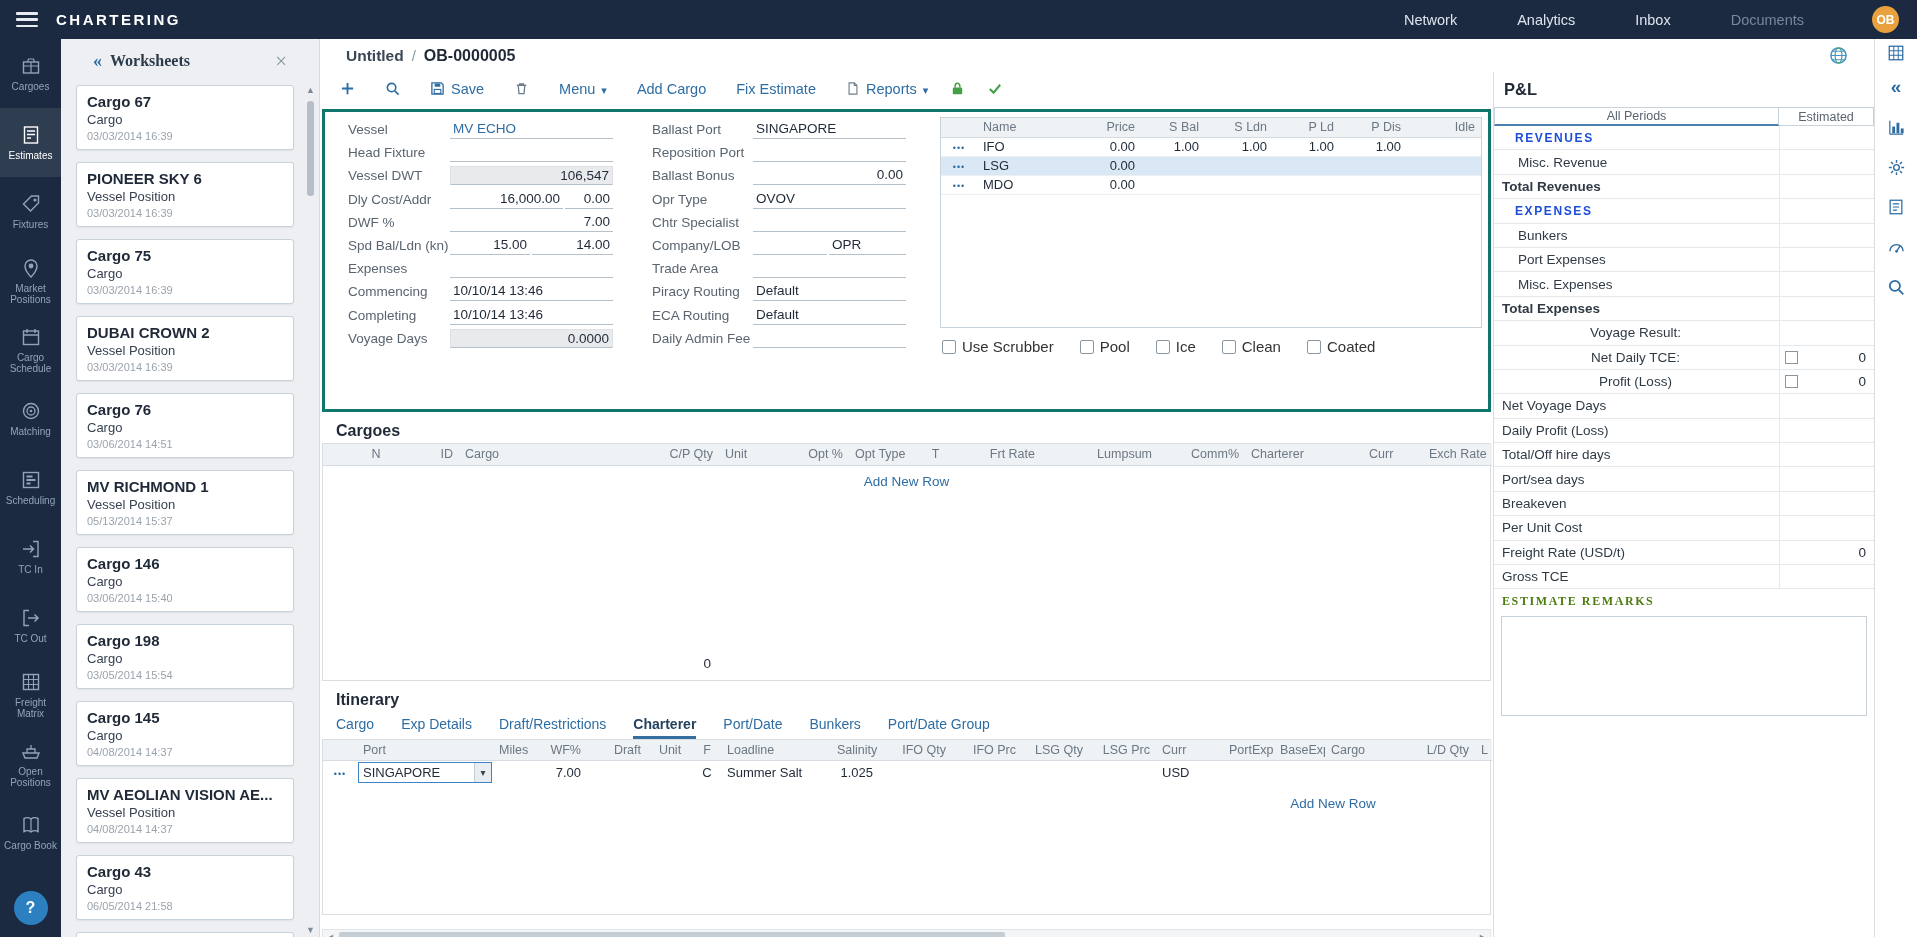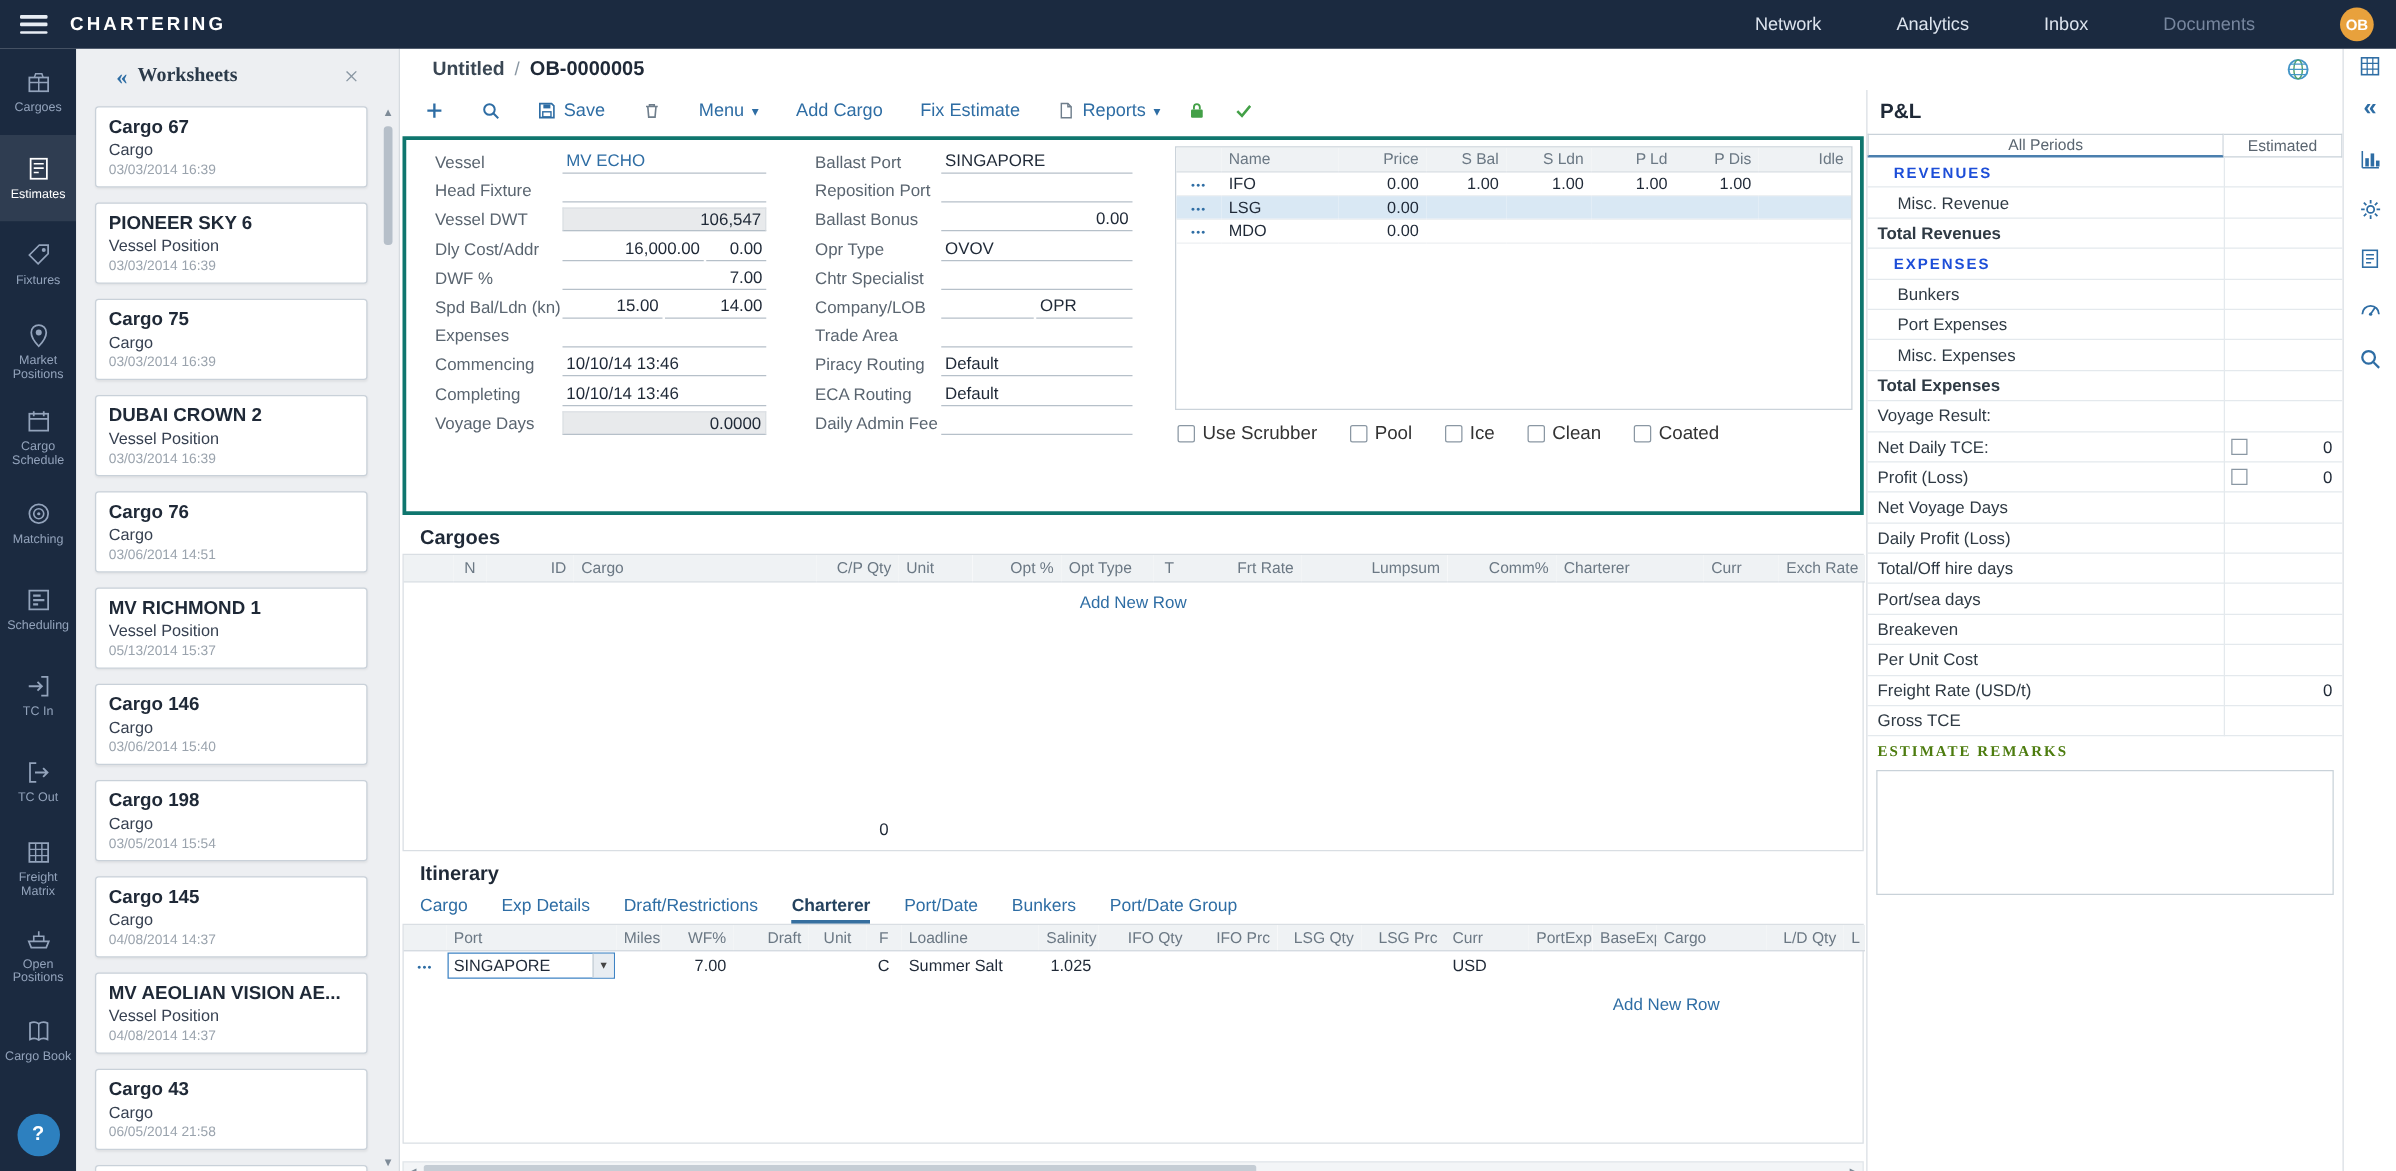--- a/index.html
+++ b/index.html
@@ -132,21 +132,21 @@
   .ph.periods { flex:0 0 285px; border-bottom:2px solid #4A7FAE; }
   .ph.estimated { flex:1; border-left:none; }
   .pnl-rows { position:relative; }
   .pnl-rows::after { content:""; position:absolute; top:0; bottom:0; left:285px; width:1px; background:#E4E9ED; }
   .pnl-row { display:flex; align-items:center; height:24.4px; border-bottom:1px solid #E4E9ED; font-size:13.5px; color:#2F3A44; }
   .pnl-label { flex:0 0 285px; padding-left:8px; white-space:nowrap; overflow:hidden; }
   .pnl-value { flex:1; text-align:right; padding-right:8px; color:#1F2937; }
   .pnl-row.section .pnl-label { font-weight:700; font-size:12px; letter-spacing:1.6px; color:#1d4ed8;margin-left:13px; }
   .pnl-row.item .pnl-label { padding-left:24px; }
   .pnl-row.total .pnl-label { font-weight:700; }
-  .pnl-row.result .pnl-label { text-align:left; padding-right:10px; }
+  .pnl-row.result .pnl-label { text-align:center; padding-right:10px; }
   .pnl-check { width:13px; height:13px; border:1px solid #8A97A3; background:#fff; margin-left:6px; flex:0 0 auto; position:relative; z-index:1; }
   .pnl-remarks-title { height:24.4px; display:flex; align-items:center; padding-left:8px; font-weight:700; font-size:12px; letter-spacing:1.6px; color:#4d7c0f;font-family:Liberation Serif, serif; }
   .pnl-remarks-box { margin:2px 7px 0; height:100px; border:1px solid #C9D2D9; background:#fff; }
 
   
   .right-strip { position:absolute; top:39px; right:0; bottom:0; width:43px; background:#fff; border-left:1px solid #D9DEE3; display:flex; flex-direction:column; align-items:center; color:#2E6DA4; }
   .rs-item { height:40px; display:flex; align-items:center; justify-content:center; width:100%; }
   .rs-item:first-child { height:28px; }
   .rs-collapse { font-size:19px; font-weight:700; }
   .rs-collapse::before { content:"\00AB"; }

